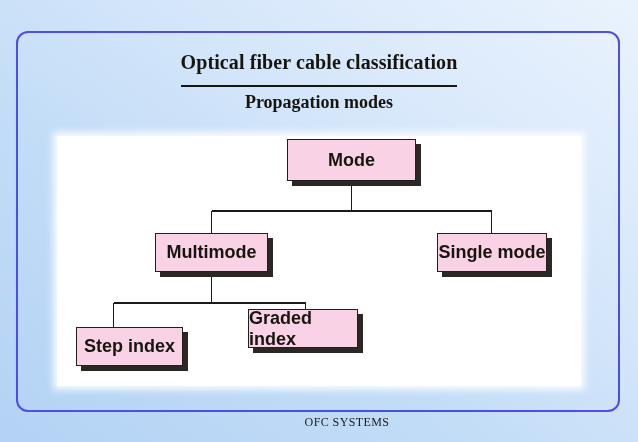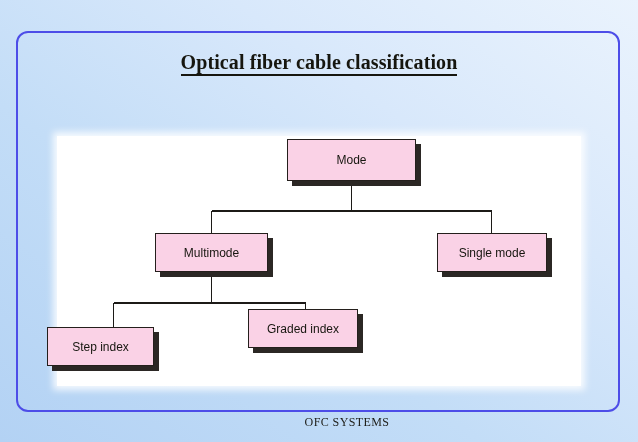--- a/index.html
+++ b/index.html
@@ -42,21 +42,21 @@
     top: 51px;
     width: 638px;
     text-align: center;
     font-size: 20px;
     font-weight: bold;
     color: #16160f;
     letter-spacing: 0.1px;
   }
   #title-main span.u {
     border-bottom: 2px solid #16160f;
-    padding-bottom: 1px;
+    padding-bottom: 12px;
   }
   #title-sub {
     position: absolute;
     left: 0;
     top: 92px;
     width: 638px;
     text-align: center;
     font-size: 18px;
     font-weight: bold;
     color: #16160f;
@@ -82,26 +82,27 @@
     height: 442px;
   }
 
   .node {
     position: absolute;
     box-sizing: border-box;
     background: #fad2e6;
     border: 1.5px solid #241f1c;
     color: #16160f;
     font-family: "Liberation Sans", "DejaVu Sans", sans-serif;
-    font-size: 12px;
+    font-size: 18px;
     display: flex;
     align-items: center;
     justify-content: center;
     box-shadow: 5px 5px 0 0 #2b2724;
     z-index: 3;
+    font-weight: bold;
   }
 
   .connector-svg {
     position: absolute;
     left: 0;
     top: 0;
     width: 638px;
     height: 442px;
     z-index: 1;
     pointer-events: none;
@@ -124,20 +125,21 @@
 </style>
 </head>
 <body>
 
 <div id="slide">
 
   <div id="frame"></div>
 
   <div id="title-main"><span class="u">Optical fiber cable classification</span></div>
 
+  <div id="title-sub">Propagation modes</div>
 
   <div id="panel"></div>
 
   <div id="diagram">
 
     <svg class="connector-svg" viewBox="0 0 638 442">
       <g stroke="#1c1a17" stroke-width="1.6" fill="none" shape-rendering="crispEdges">
 
         <path d="M 351.5 181 L 351.5 211"></path>
 
@@ -159,21 +161,21 @@
     </div>
 
     <div class="node" style="left:437px; top:233px; width:110px; height:39px;">
       <span>Single mode</span>
     </div>
 
     <div class="node" style="left:155px; top:233px; width:113px; height:39px;">
       <span>Multimode</span>
     </div>
 
-    <div class="node" style="left:47px; top:327px; width:107px; height:39px;">
+    <div class="node" style="left:76px; top:327px; width:107px; height:39px;">
       <span>Step index</span>
     </div>
 
     <div class="node" style="left:248px; top:309px; width:110px; height:39px;">
       <span>Graded index</span>
     </div>
 
   </div>
 
   <div id="footer">OFC SYSTEMS</div>

